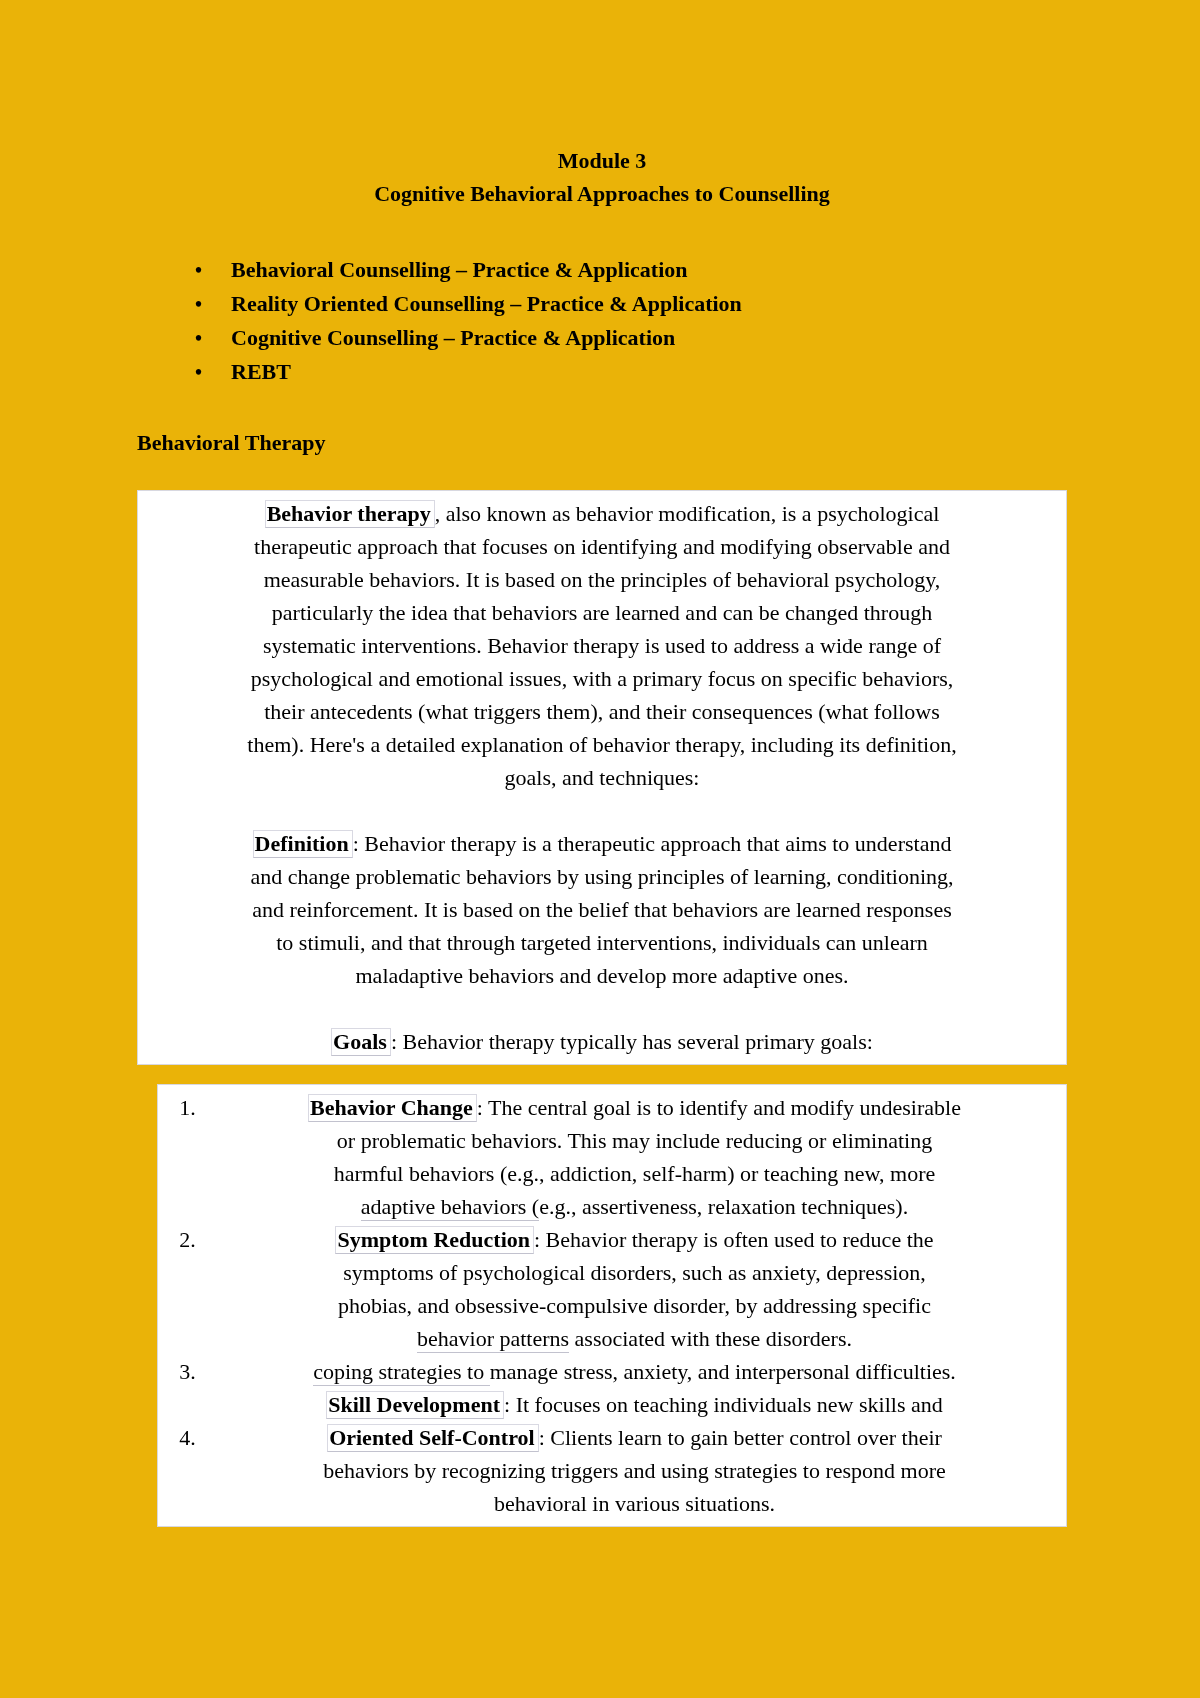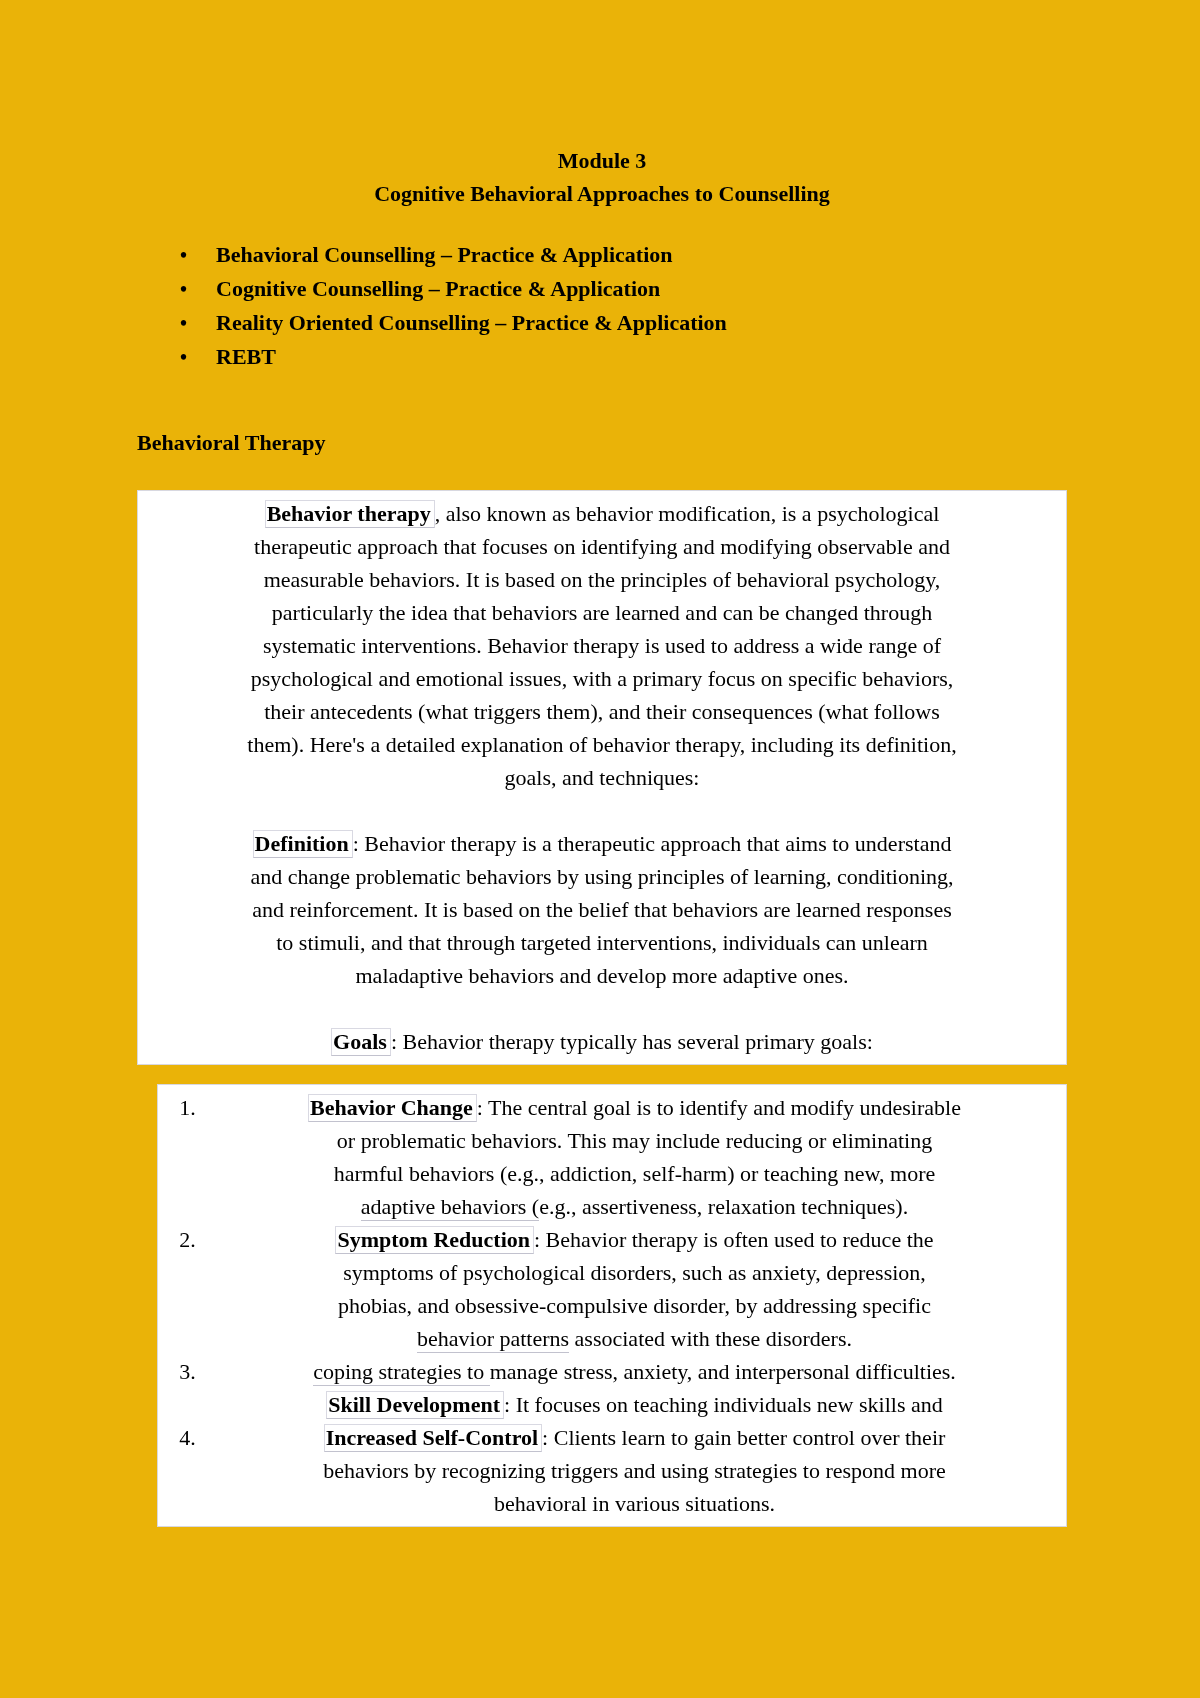--- a/index.html
+++ b/index.html
@@ -6,21 +6,21 @@
   .page{
     position:relative;width:1200px;height:1698px;background:#eab308;
     font-family:Liberation Serif, serif;
     font-size:22px;color:#000000;overflow:hidden;
   }
   .title-block{
     position:absolute;top:144px;left:137px;width:930px;
     text-align:center;font-weight:bold;line-height:33px;
   }
   .bullets{
-    position:absolute;top:238px;left:180px;margin:0;padding:0;
+    position:absolute;top:238px;left:180px;margin:15px;padding:0;
     list-style:none;font-weight:bold;
   }
   .bullets li{line-height:34px;}
   .dot{display:inline-block;width:36px;font-size:20px;}
   .section-heading{
     position:absolute;top:429px;left:137px;font-weight:bold;line-height:28px;
   }
   .box{
     position:absolute;box-sizing:border-box;
     border:1px solid var(--box-border,#d8d8e0);
@@ -46,22 +46,22 @@
 
 <div class="page">
 
   <div class="title-block">
     <div>Module 3</div>
     <div>Cognitive Behavioral Approaches to Counselling</div>
   </div>
 
   <ul class="bullets">
     <li><span class="dot">•</span><span>Behavioral Counselling – Practice &amp; Application</span></li>
+    <li><span class="dot">•</span><span>Reality Oriented Counselling – Practice &amp; Application</span></li>
     <li><span class="dot">•</span><span>Cognitive Counselling – Practice &amp; Application</span></li>
-    <li><span class="dot">•</span><span>Reality Oriented Counselling – Practice &amp; Application</span></li>
     <li><span class="dot">•</span><span>REBT</span></li>
   </ul>
 
   <div class="section-heading">Behavioral Therapy</div>
 
   <div class="box box1" id="box1">
       <div class="para">
         <div class="tline"><span class="kw">Behavior therapy</span><span>, also known as behavior modification, is a psychological</span></div>
         <div class="tline"><span>therapeutic approach that focuses on identifying and modifying observable and</span></div>
         <div class="tline"><span>measurable behaviors. It is based on the principles of behavioral psychology,</span></div>
@@ -106,20 +106,20 @@
       <div class="gitem">
         <div class="gnum">3.</div>
         <div class="gbody">
           <div class="tline"><span class="ul">coping strategies to </span><span>manage stress, anxiety, and interpersonal difficulties.</span></div>
           <div class="tline"><span class="kw">Skill Development</span><span>: It focuses on teaching individuals new skills and</span></div>
         </div>
       </div>
       <div class="gitem">
         <div class="gnum">4.</div>
         <div class="gbody">
-          <div class="tline"><span class="kw">Increased Self-Control</span><span>: Clients learn to gain better control over their</span></div>
+          <div class="tline"><span class="kw">Oriented Self-Control</span><span>: Clients learn to gain better control over their</span></div>
           <div class="tline"><span>behaviors by recognizing triggers and using strategies to respond more</span></div>
           <div class="tline"><span>behavioral in various situations.</span></div>
         </div>
       </div>
     </div>
 
 </div>
 
 </body></html>

